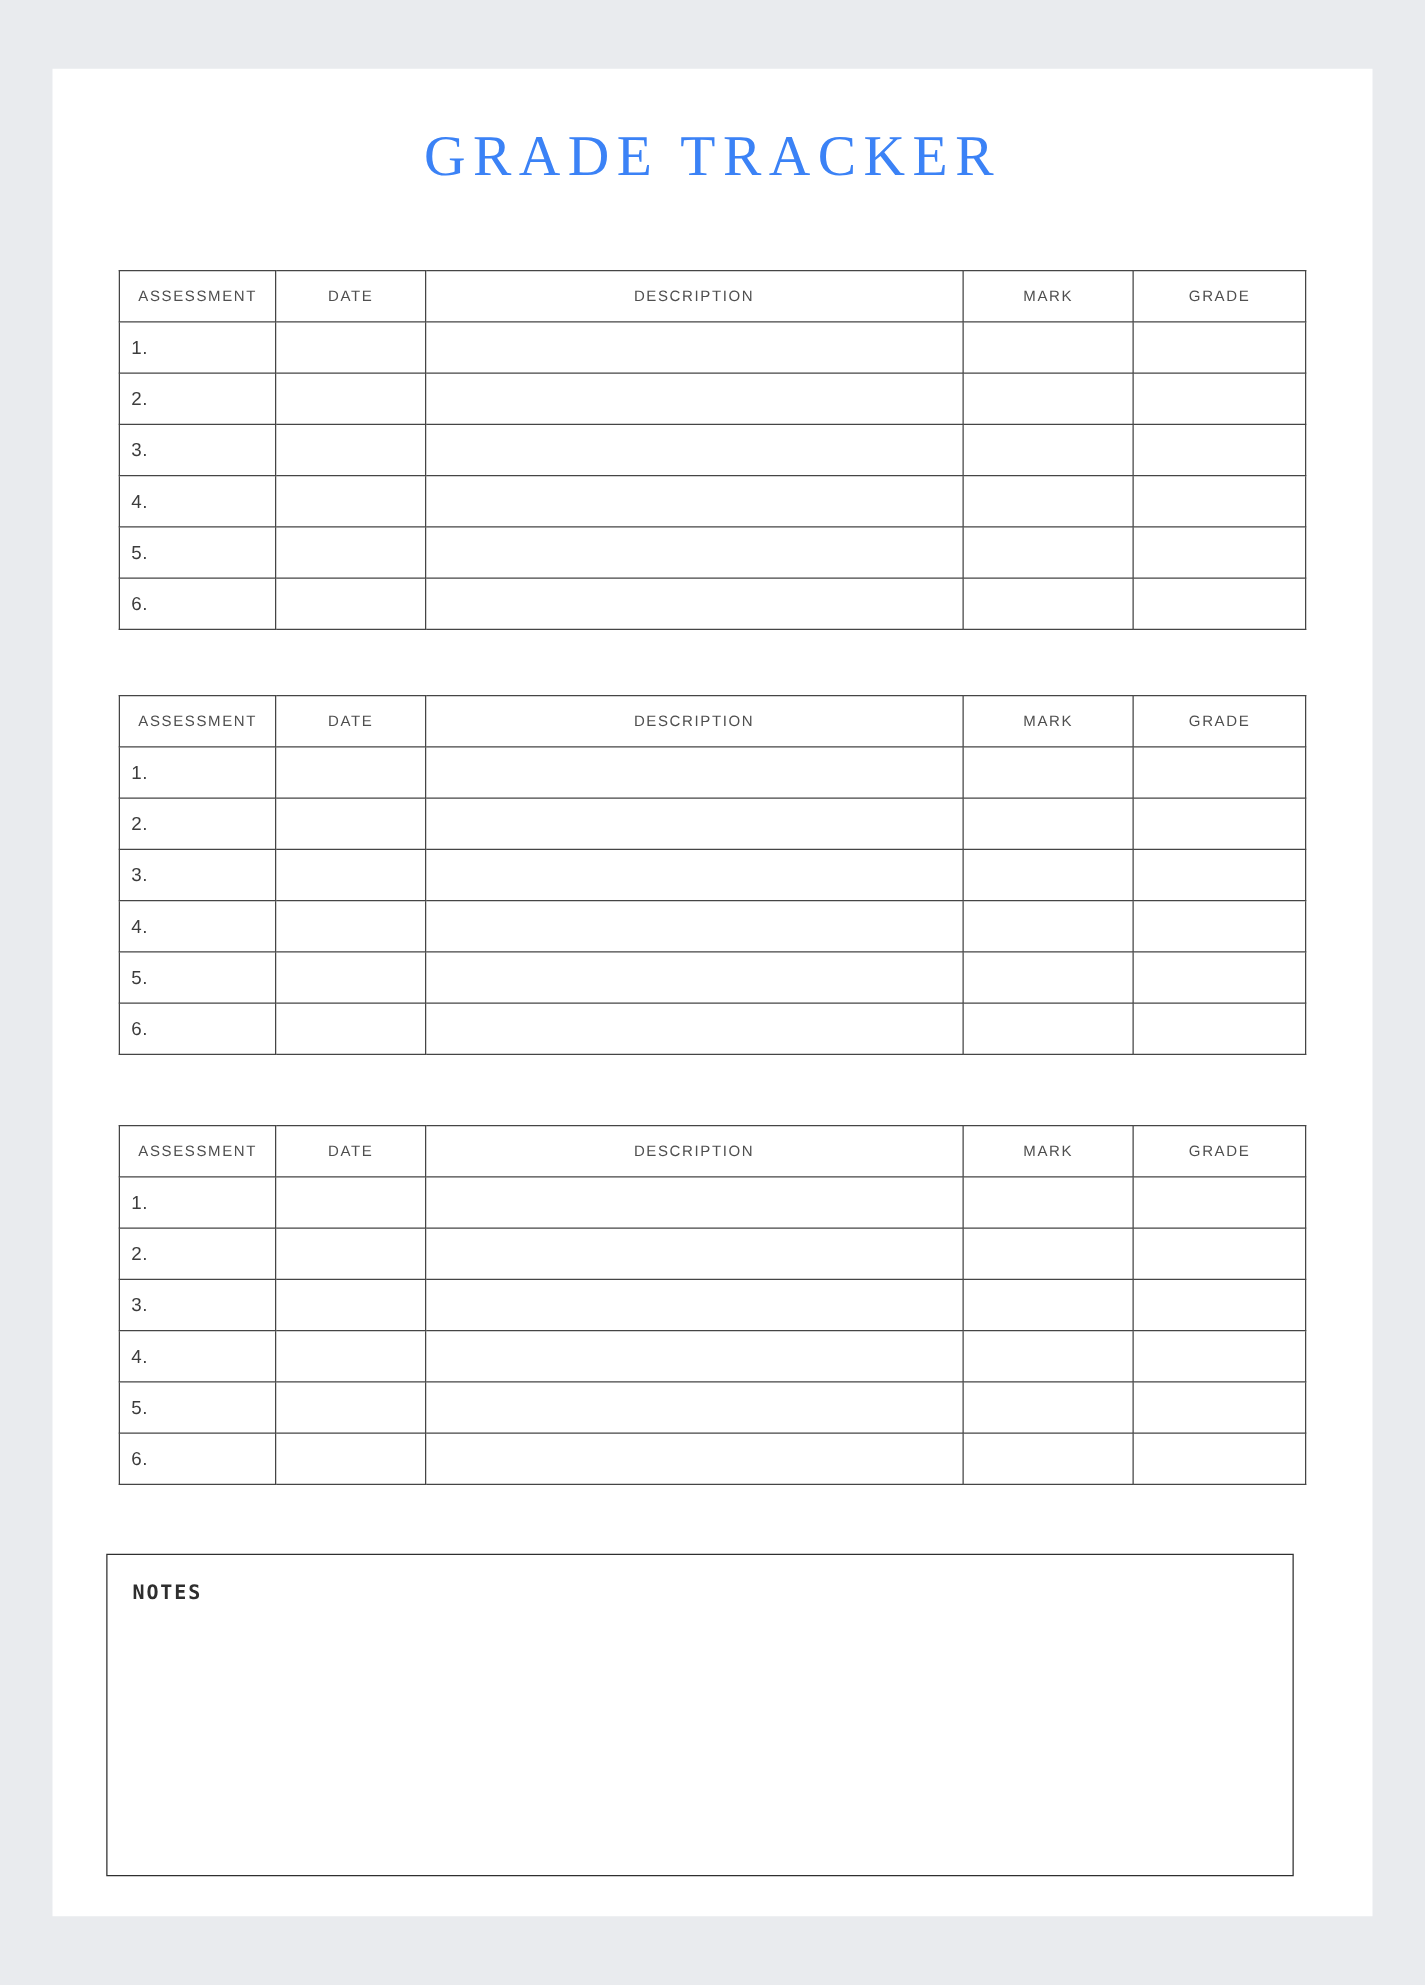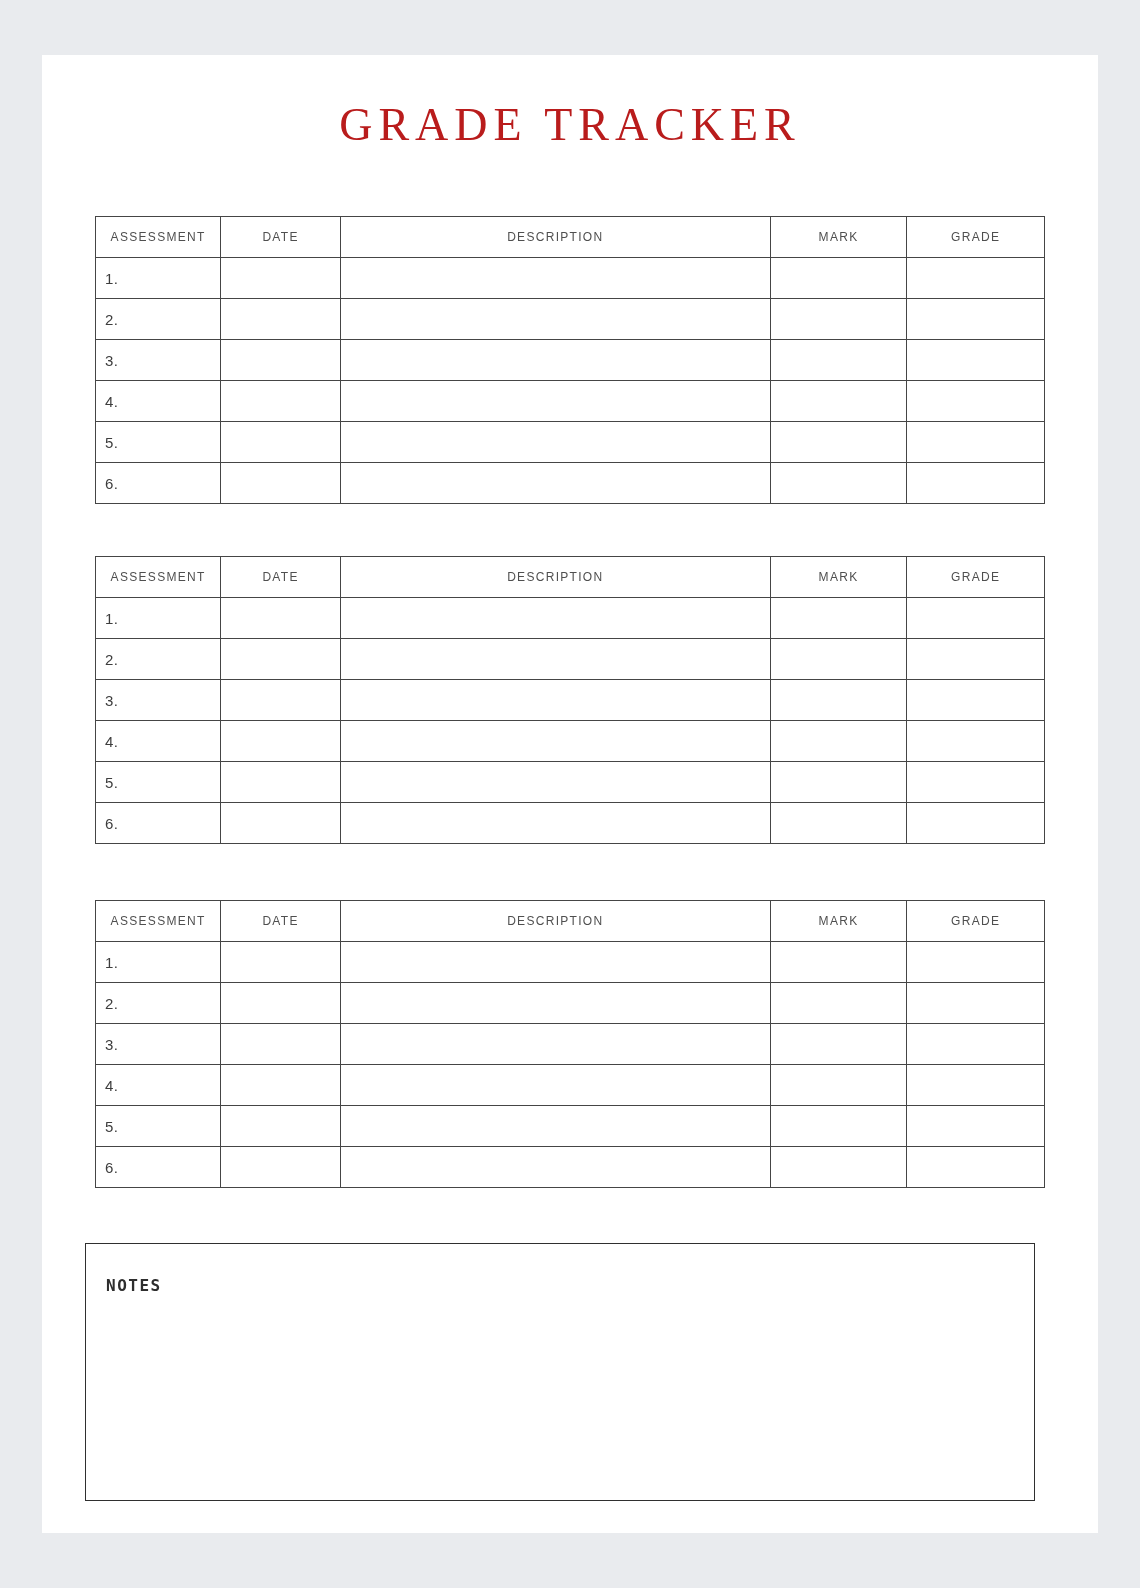--- a/index.html
+++ b/index.html
@@ -25,21 +25,21 @@
     padding: 46px 53px 0 53px;
   }
   .title {
     margin: 0;
     text-align: center;
     font-family: "Liberation Serif", serif;
     font-weight: 500;
     font-size: 46px;
     line-height: 1.05;
     letter-spacing: 0.13em;
-    color: #b91c1c;
+    color: #3b82f6;
   }
   .grade-table {
     width: 100%;
     border-collapse: collapse;
     table-layout: fixed;
   }
   .table-block-1 { margin-top: 67px; }
   .table-block-2 { margin-top: 52px; }
   .table-block-3 { margin-top: 56px; }
   .grade-table th,
@@ -71,21 +71,21 @@
   .col-description{ width: 45.3%; }
   .col-mark       { width: 14.4%; }
   .col-grade      { width: 14.5%; }
   .notes-box {
     margin-top: 55px;
     position: relative;
     left: -10px;
     width: 100%;
     height: 258px;
     border: 1.5px solid #2f2f2f;
-    padding: 32px 20px;
+    padding: 20px 20px;
   }
   .notes-label {
     font-family: "DejaVu Sans Mono", monospace;
     font-size: 16px;
     font-weight: 700;
     letter-spacing: 1.5px;
     color: #2e2e2e;
   }
 </style>
 </head>

